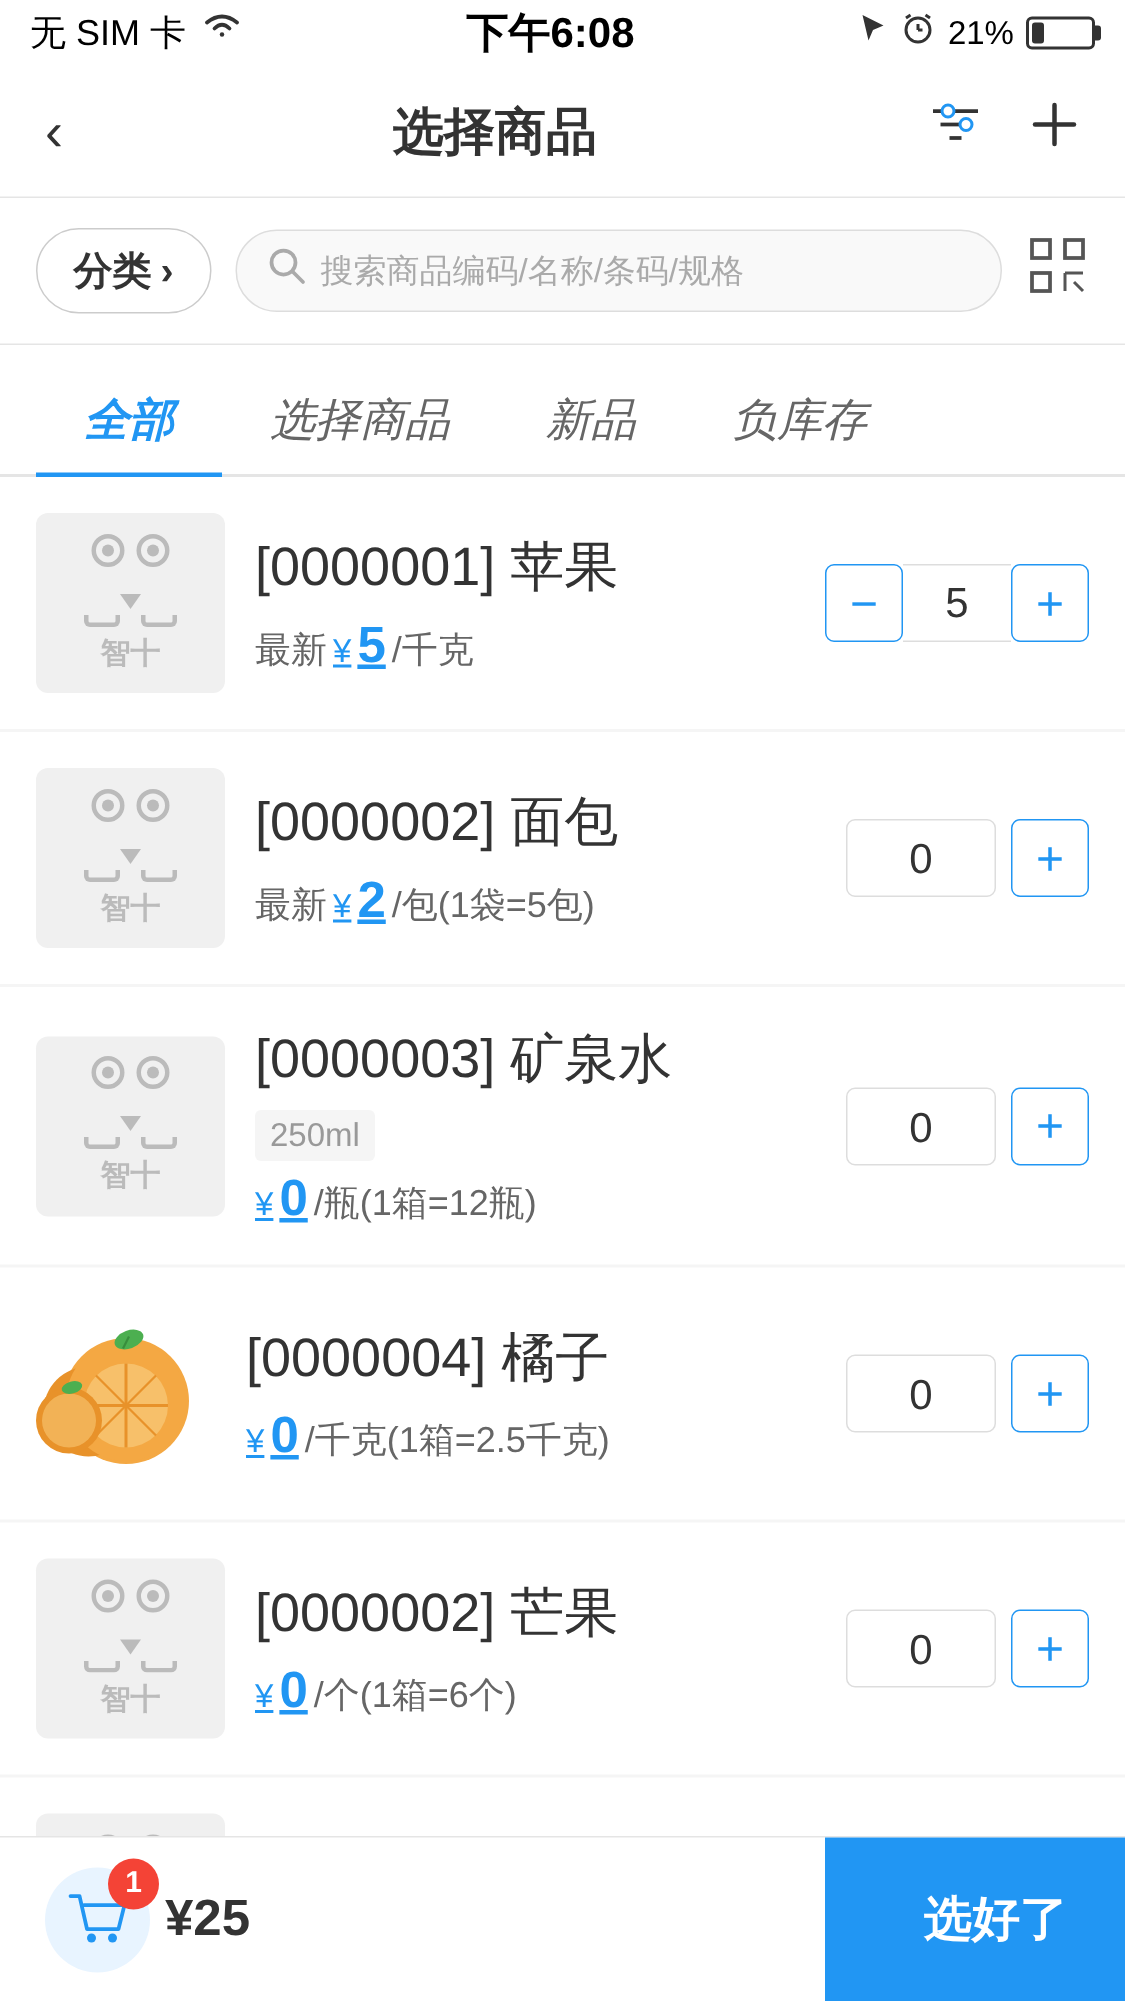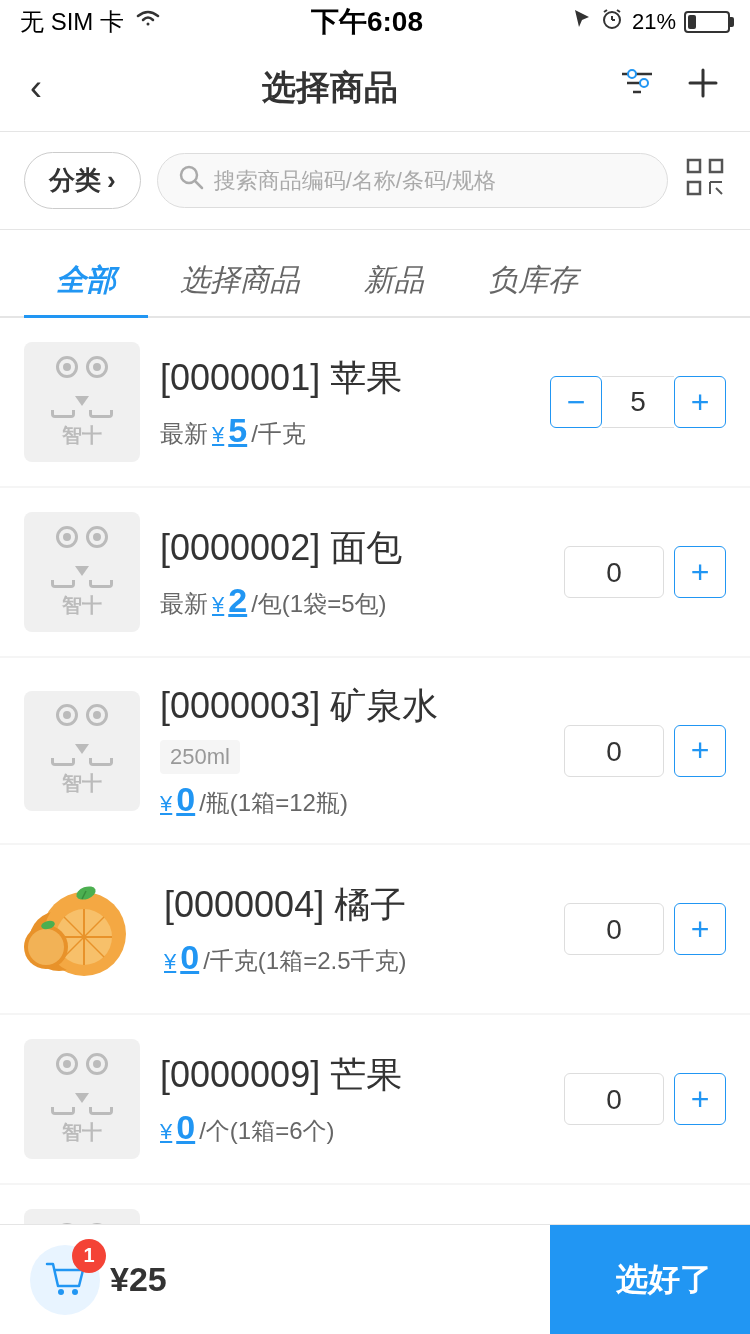--- a/index.html
+++ b/index.html
@@ -114,21 +114,21 @@
     }
     .product-item {
       background: #fff;
       margin-bottom: 2px;
       padding: 24px;
       display: flex;
       align-items: center;
       gap: 20px;
     }
     .product-thumb {
-      width: 116px; height: 120px;
+      width: 126px; height: 120px;
       background: #f0f0f0;
       border-radius: 8px;
       display: flex; align-items: center; justify-content: center;
       flex-shrink: 0;
       overflow: hidden;
     }
     .product-thumb .owl-logo {
       display: flex; flex-direction: column; align-items: center;
       color: #ccc; font-size: 40px;
     }
@@ -495,21 +495,21 @@
         </div>
         <div class="owl-beak"></div>
         <div class="owl-feet">
           <div class="owl-foot"></div>
           <div class="owl-foot"></div>
         </div>
         <div class="owl-brand">智十</div>
       </div>
     </div>
     <div class="product-info">
-      <div class="product-code-name">[0000009] 芒果</div>
+      <div class="product-code-name">[0000002] 芒果</div>
       <div class="product-price">
         <span class="price-currency">¥</span>
         <span class="price-amount">0</span>
         <span class="price-unit">/个(1箱=6个)</span>
       </div>
     </div>
     <div class="qty-control qty-only-plus">
       <span class="qty-display">0</span>
       <button class="qty-btn">+</button>
     </div>

